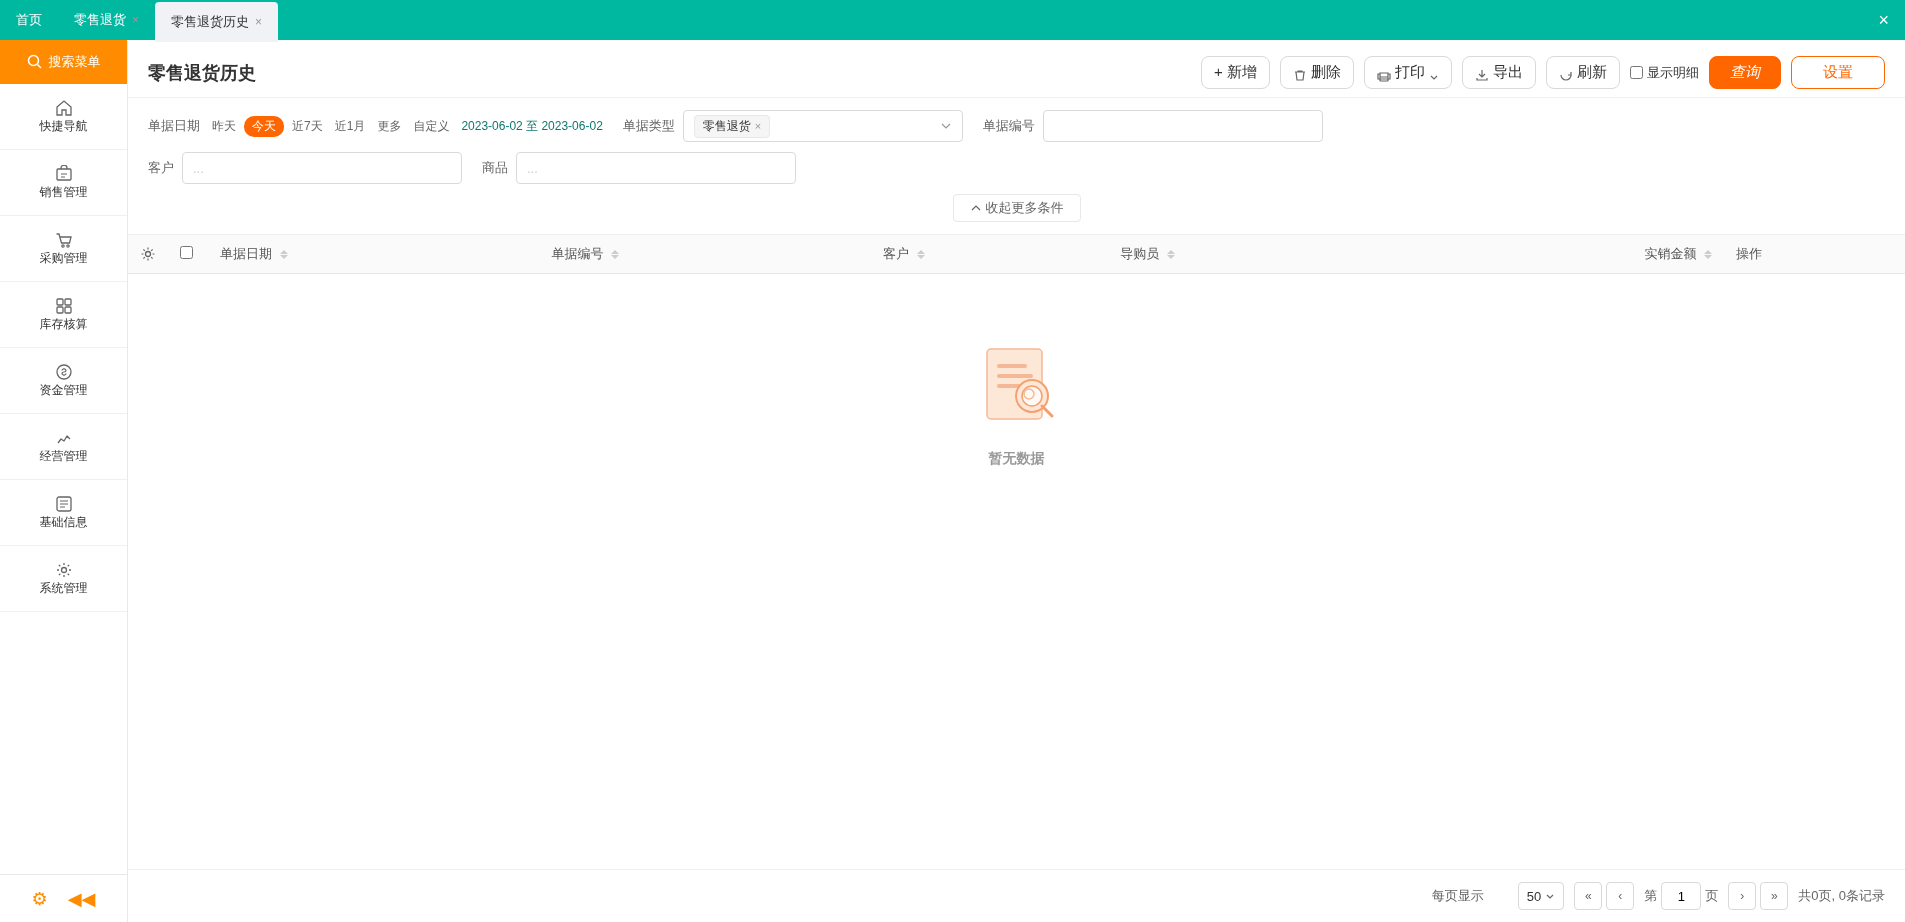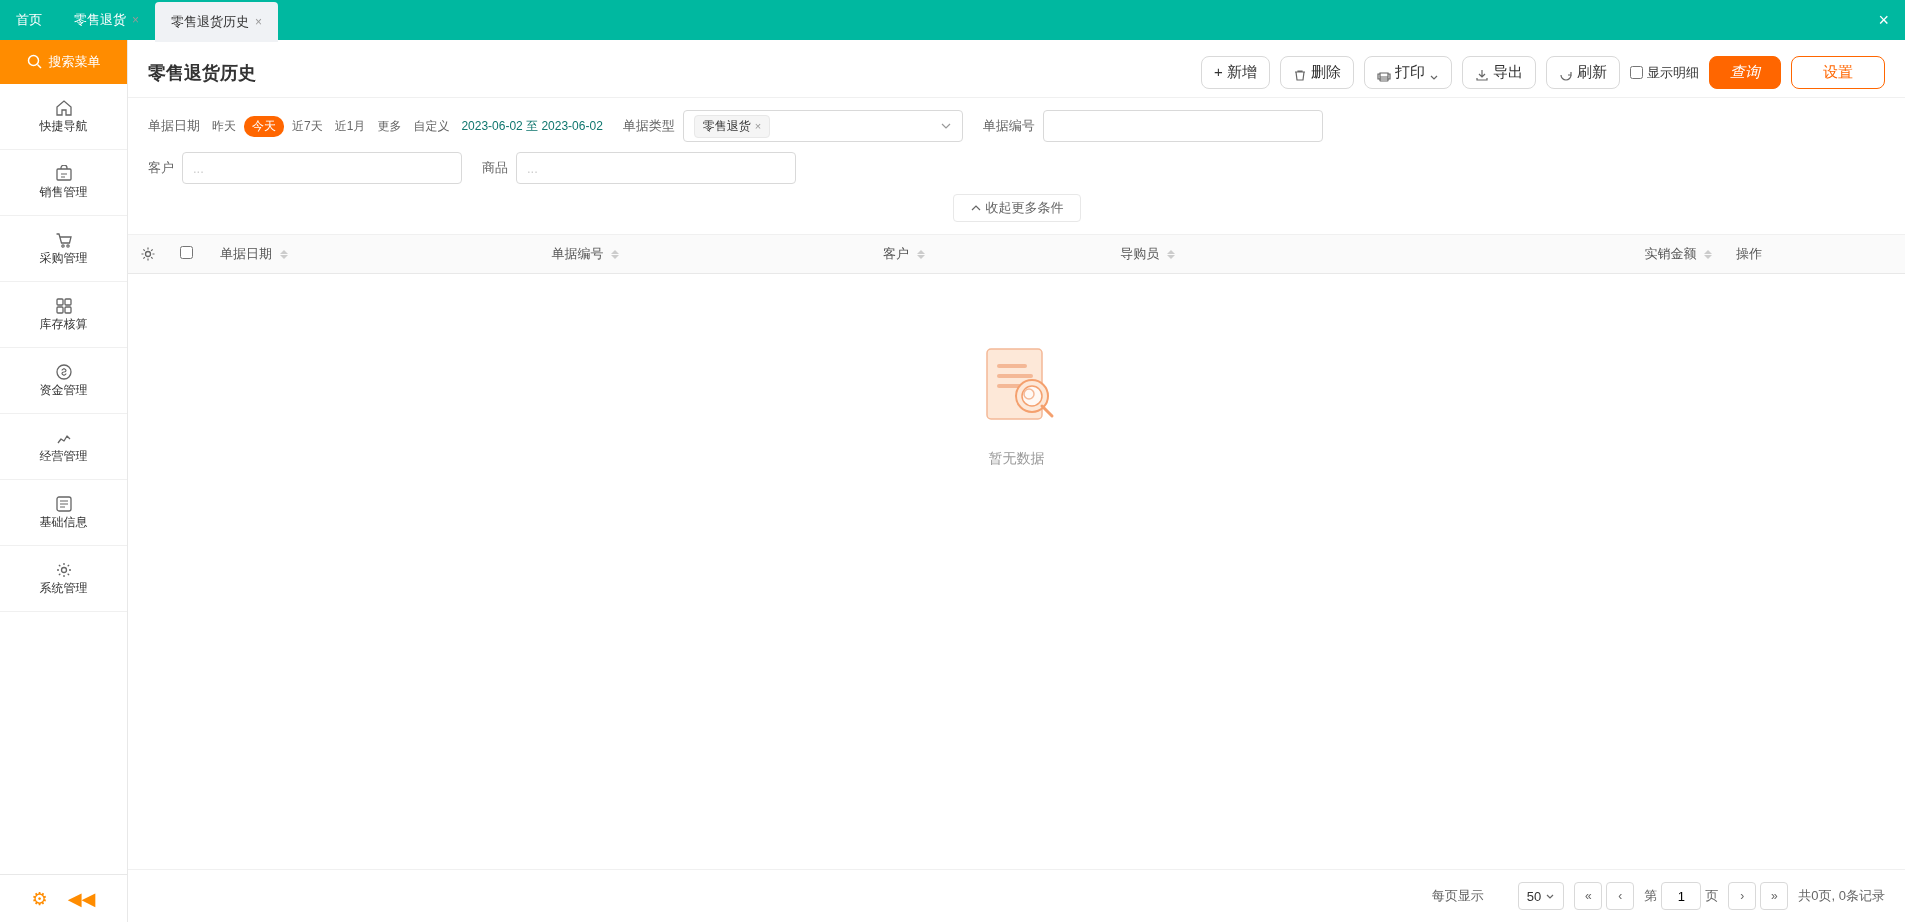--- a/index.html
+++ b/index.html
@@ -69,21 +69,21 @@
     .th-settings { width: 40px; text-align: center; }
     .th-checkbox { width: 40px; text-align: center; }
     .sort-icon { display: inline-flex; flex-direction: column; margin-left: 4px; gap: 1px; vertical-align: middle; }
     .sort-icon span { width: 0; height: 0; border-left: 4px solid transparent; border-right: 4px solid transparent; }
     .sort-icon .up { border-bottom: 4px solid #ccc; }
     .sort-icon .down { border-top: 4px solid #ccc; }
 
     
     .empty-state { display: flex; flex-direction: column; align-items: center; justify-content: center; padding: 60px 0; }
     .empty-icon { width: 100px; height: 100px; margin-bottom: 16px; }
-    .empty-text { color: #999; font-size: 14px; }
+    .empty-text { color: #999; font-size: 14px; font-weight: bold; }
 
     
     .pagination-bar { padding: 12px 20px; display: flex; align-items: center; justify-content: flex-end; gap: 10px; border-top: 1px solid #f0f0f0; background: #fff; }
     .page-size-select { display: flex; align-items: center; gap: 6px; }
     .page-size-label { font-size: 13px; color: #666; }
     .page-size-dropdown { height: 28px; border: 1px solid #d9d9d9; border-radius: 4px; padding: 0 8px; font-size: 13px; cursor: pointer; display: flex; align-items: center; gap: 4px; margin-left: 28px; }
     .page-nav { display: flex; align-items: center; gap: 4px; }
     .page-nav-btn { width: 28px; height: 28px; display: flex; align-items: center; justify-content: center; border: 1px solid #d9d9d9; border-radius: 4px; cursor: pointer; color: #666; font-size: 12px; background: #fff; }
     .page-input { display: flex; align-items: center; gap: 4px; }
     .page-input-label { font-size: 13px; color: #666; }

